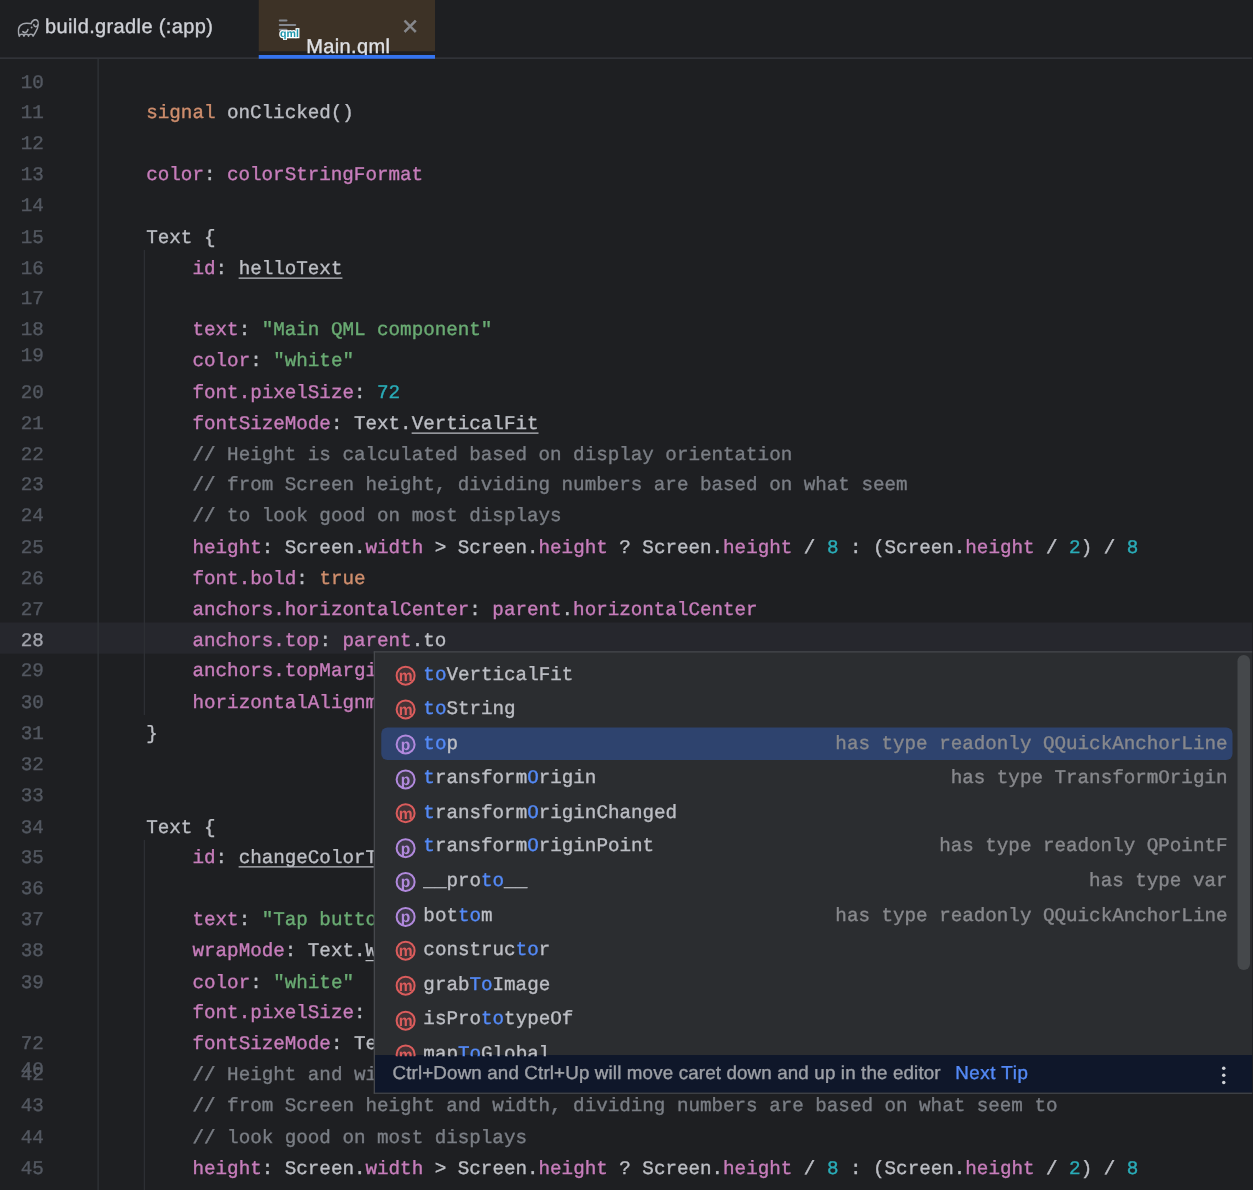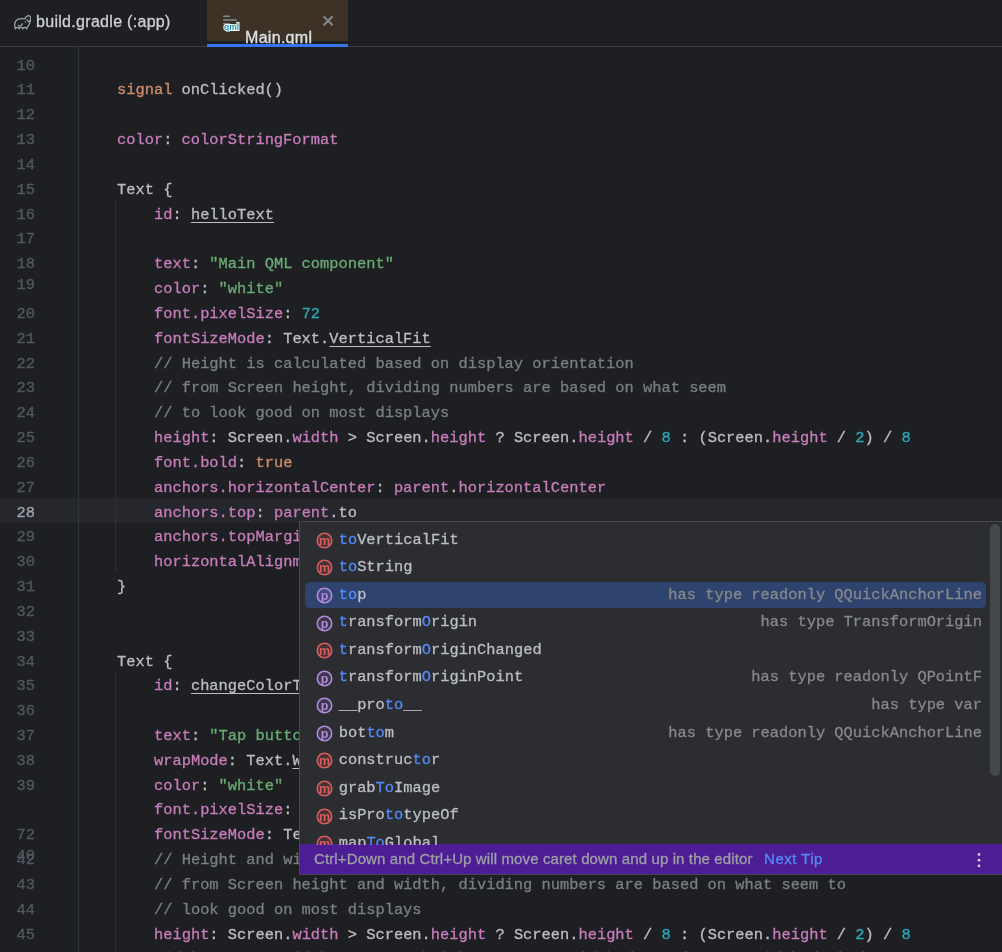--- a/index.html
+++ b/index.html
@@ -35,21 +35,21 @@
 .prow { position:absolute; left:0; width:703px; height:27.58px; line-height:27.58px; font-size:15.39px; }
 .prow .pic { position:absolute; left:16px; top:5.29px; }
 .prow .nm { position:absolute; left:38.7px; white-space:pre; }
 .it { color:#bcbec4; }
 .mt { color:#548af7; }
 .rt { position:absolute; right:21px; color:#87888c; }
 .sel { }
 .sel::before { content:""; position:absolute; left:5px; right:17px; top:0.5px; bottom:1px; background:#2e436e; border-radius:5px; z-index:-1; }
 .prow { z-index:1; }
 #sbar { position:absolute; right:2px; top:2px; width:10px; height:252px; background:#45484b; border-radius:5px; }
-#hintbar { position:absolute; left:0px; bottom:0px; width:702px; height:30px; background:#4c1d95; font-family:"Liberation Sans",sans-serif; font-size:15px; letter-spacing:0.12px; line-height:30px; color:#9da0a6; }
+#hintbar { position:absolute; left:0px; bottom:0px; width:702px; height:30px; background:#0f172a; font-family:"Liberation Sans",sans-serif; font-size:15px; letter-spacing:0.12px; line-height:30px; color:#9da0a6; }
 #hintbar .txt { position:absolute; left:14px; white-space:pre; }
 #hintbar .nt { color:#548af7; margin-left:11.5px; letter-spacing:0.45px; }
 #hintbar .dots { position:absolute; left:675.3px; top:8px; }
 </style></head>
 <body>
 <div id="editor">
   <div id="caretline"></div>
   <div id="gutsep"></div>
   <div class="ig" style="left:115px; top:153.06px; height:372.45px"></div>
   <div class="ig" style="left:115px; top:624.83px; height:280.17px"></div>

